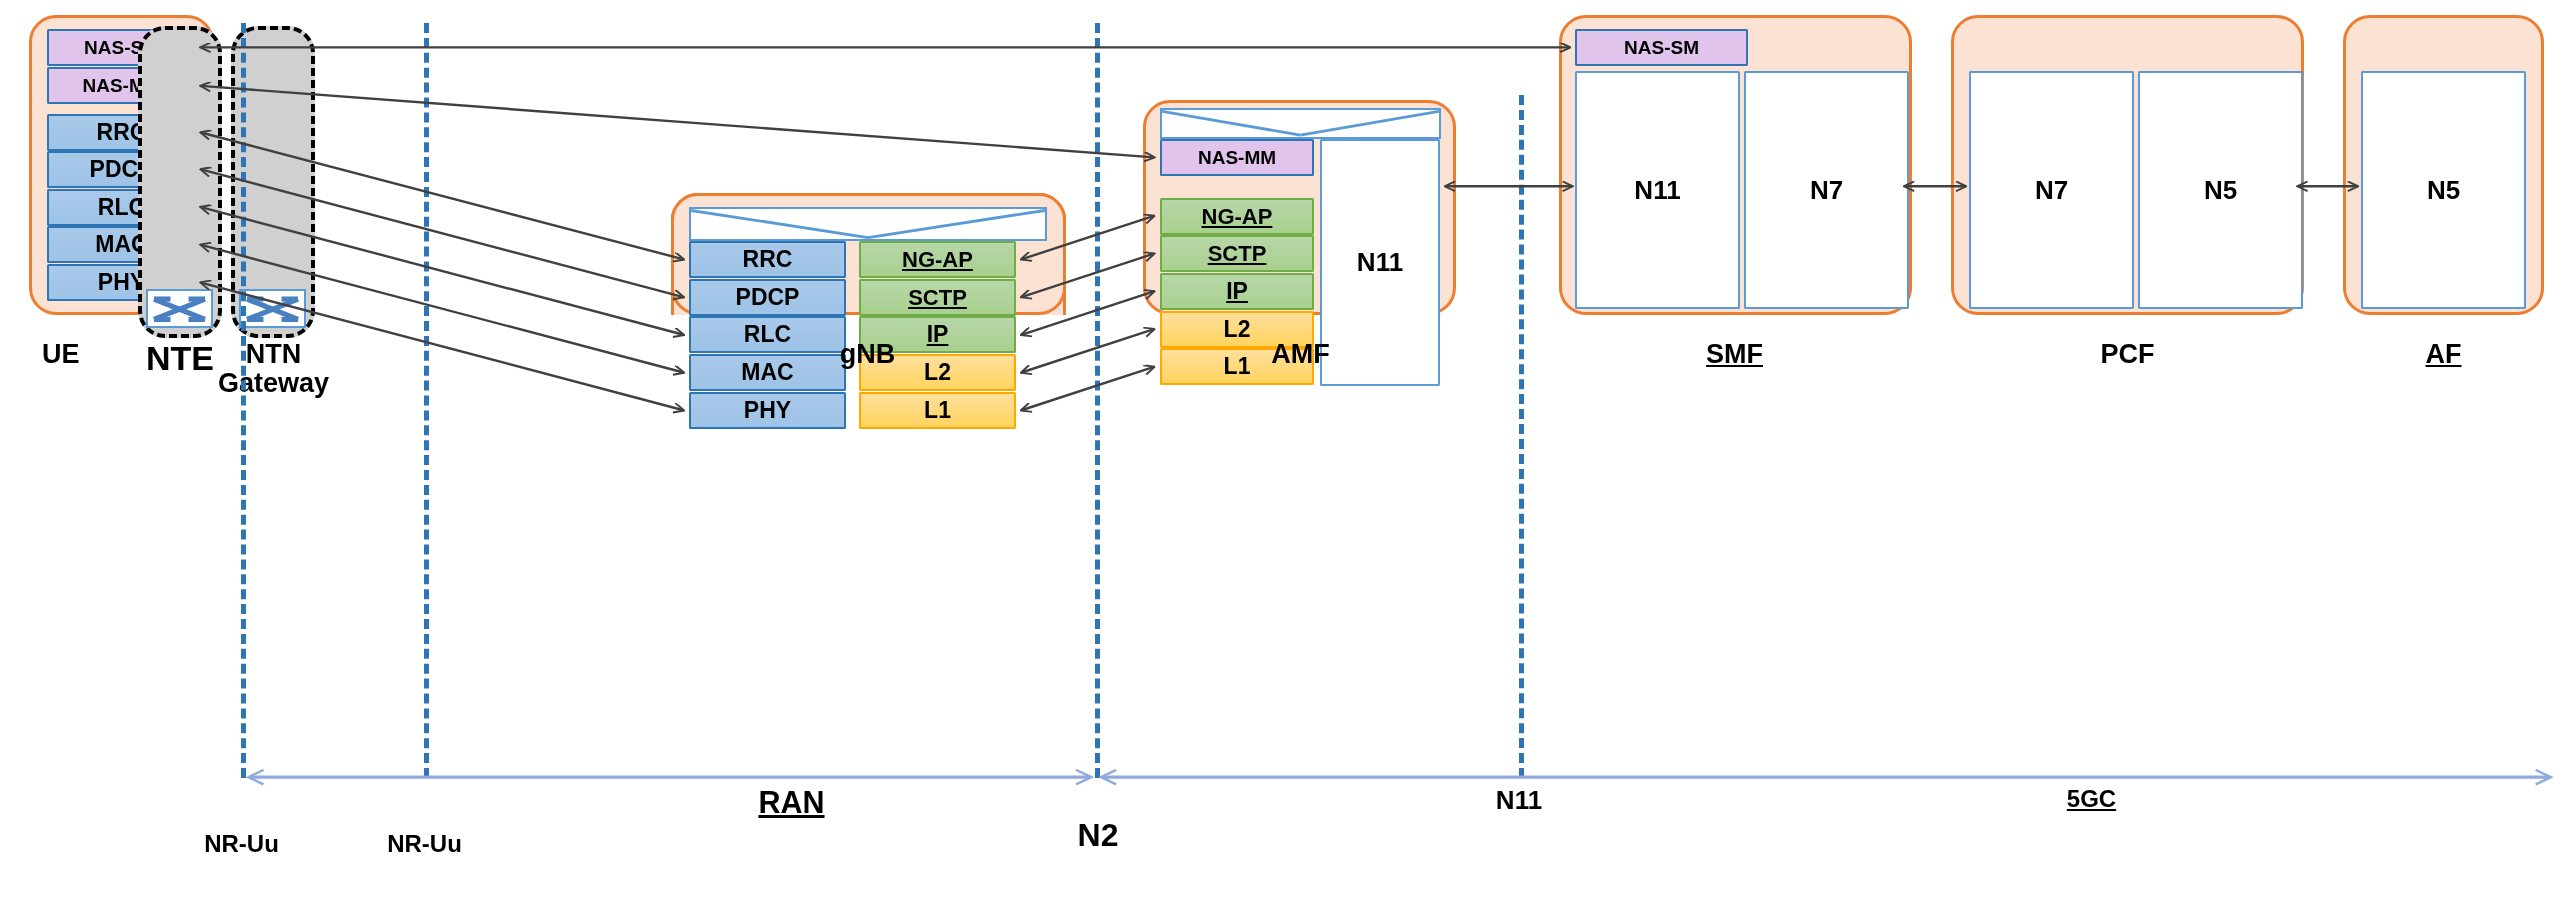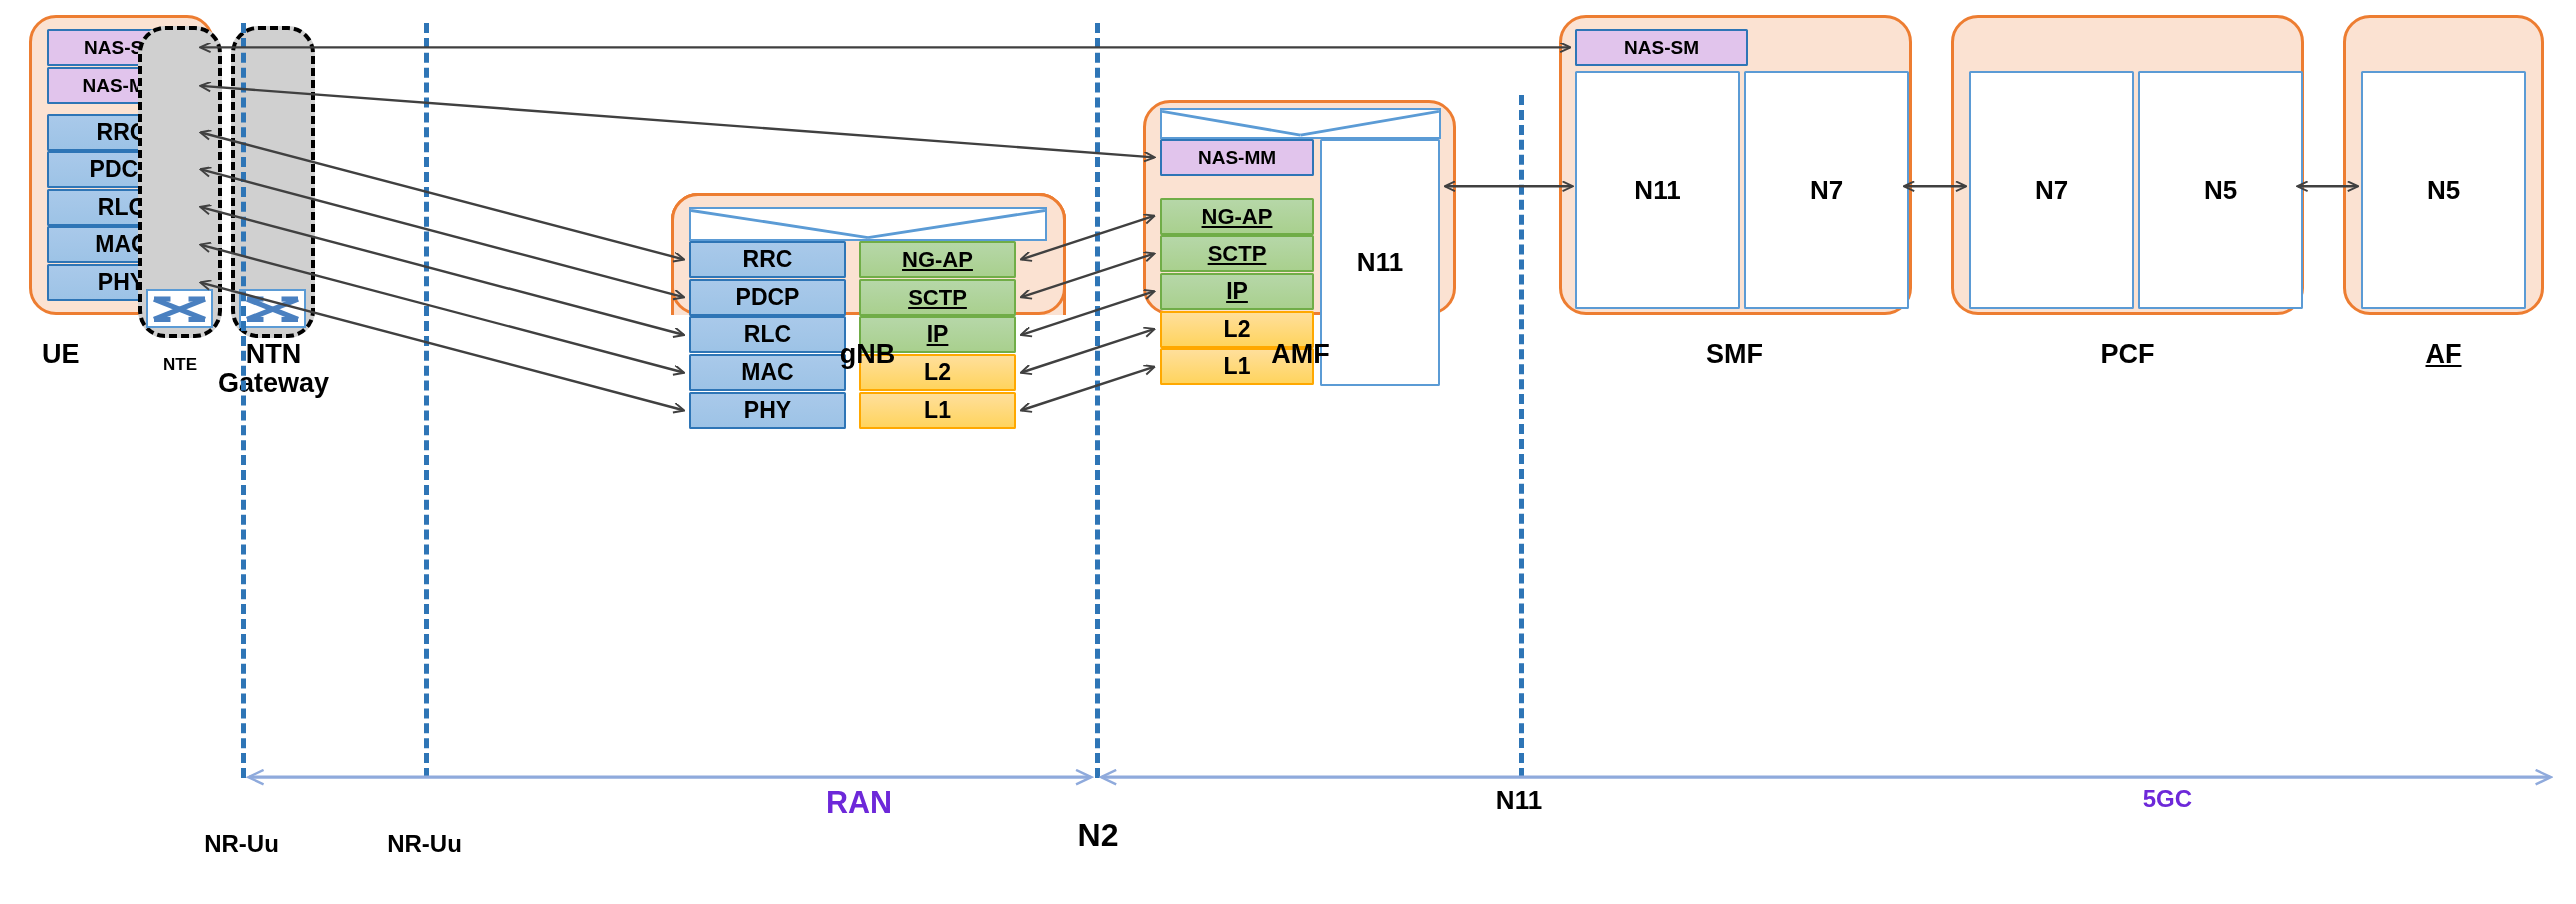--- a/index.html
+++ b/index.html
@@ -36,21 +36,21 @@
   .anticon svg{display:block;width:100%;height:100%;}
 
   
   .caption{position:absolute;text-align:center;font-weight:bold;color:#000;
            line-height:1.06;white-space:pre-line;}
 
   
   .vdiv{position:absolute;width:0;border-left:4.8px dashed #2e75b6;}
 
   
-  .spanlabel{position:absolute;font-weight:bold;color:#6d28d9;text-align:right;}
+  .spanlabel{position:absolute;font-weight:bold;color:#000000;text-align:center;text-decoration:underline;}
   .ifacelabel{position:absolute;font-weight:bold;color:#000;text-align:center;}
 
   svg.overlay{position:absolute;left:0;top:0;width:2576px;height:904px;
               pointer-events:none;overflow:visible;}
 </style>
 </head>
 <body>
 
 <div class="canvas">
 
@@ -70,21 +70,21 @@
   <div class="anticon" style="left:146px;top:289px;width:67px;height:39px;">
     <svg viewBox="0 0 84 48" preserveAspectRatio="none">
       <line x1="8" y1="11" x2="76" y2="39" stroke="#4a80c0" stroke-width="7"></line>
       <line x1="8" y1="39" x2="76" y2="11" stroke="#4a80c0" stroke-width="7"></line>
       <line x1="8" y1="11" x2="30" y2="11" stroke="#4a80c0" stroke-width="7"></line>
       <line x1="54" y1="11" x2="76" y2="11" stroke="#4a80c0" stroke-width="7"></line>
       <line x1="8" y1="39" x2="30" y2="39" stroke="#4a80c0" stroke-width="7"></line>
       <line x1="54" y1="39" x2="76" y2="39" stroke="#4a80c0" stroke-width="7"></line>
     </svg>
   </div>
-  <div class="caption" style="left:119px;top:340px;width:122px;font-size:17px;margin-top:16px;">NTE</div>
+  <div class="caption" style="left:119px;top:340px;width:122px;font-size:34px;">NTE</div>
 
   <div class="greynode" style="left:231px;top:26px;width:84px;height:312px;"></div>
   <div class="anticon" style="left:239px;top:289px;width:67px;height:39px;">
     <svg viewBox="0 0 84 48" preserveAspectRatio="none">
       <line x1="8" y1="11" x2="76" y2="39" stroke="#4a80c0" stroke-width="7"></line>
       <line x1="8" y1="39" x2="76" y2="11" stroke="#4a80c0" stroke-width="7"></line>
       <line x1="8" y1="11" x2="30" y2="11" stroke="#4a80c0" stroke-width="7"></line>
       <line x1="54" y1="11" x2="76" y2="11" stroke="#4a80c0" stroke-width="7"></line>
       <line x1="8" y1="39" x2="30" y2="39" stroke="#4a80c0" stroke-width="7"></line>
       <line x1="54" y1="39" x2="76" y2="39" stroke="#4a80c0" stroke-width="7"></line>
@@ -141,21 +141,21 @@
 
   <div class="caption" style="left:1180px;top:340px;width:241px;font-size:27px;">AMF</div>
 
   <div class="node" style="left:1559px;top:14.5px;width:353px;height:300px;"></div>
 
   <div class="lay purple" style="left:1575px;top:29px;width:173px;height:37px;font-size:19px;">NAS-SM</div>
 
   <div class="lay white" style="left:1575px;top:71px;width:165px;height:238px;font-size:26px;">N11</div>
   <div class="lay white" style="left:1744px;top:71px;width:165px;height:238px;font-size:26px;">N7</div>
 
-  <div class="caption" style="left:1614px;top:340px;width:241px;font-size:27px;">SMF</div>
+  <div class="caption" style="left:1614px;top:340px;width:241px;font-size:27px;text-decoration:underline;">SMF</div>
 
   <div class="node" style="left:1951px;top:14.5px;width:353px;height:300px;"></div>
 
   <div class="lay white" style="left:1969px;top:71px;width:165px;height:238px;font-size:26px;">N7</div>
   <div class="lay white" style="left:2138px;top:71px;width:165px;height:238px;font-size:26px;">N5</div>
 
   <div class="caption" style="left:2007px;top:340px;width:241px;font-size:27px;">PCF</div>
 
   <div class="node" style="left:2343px;top:14.5px;width:201px;height:300px;"></div>
 

